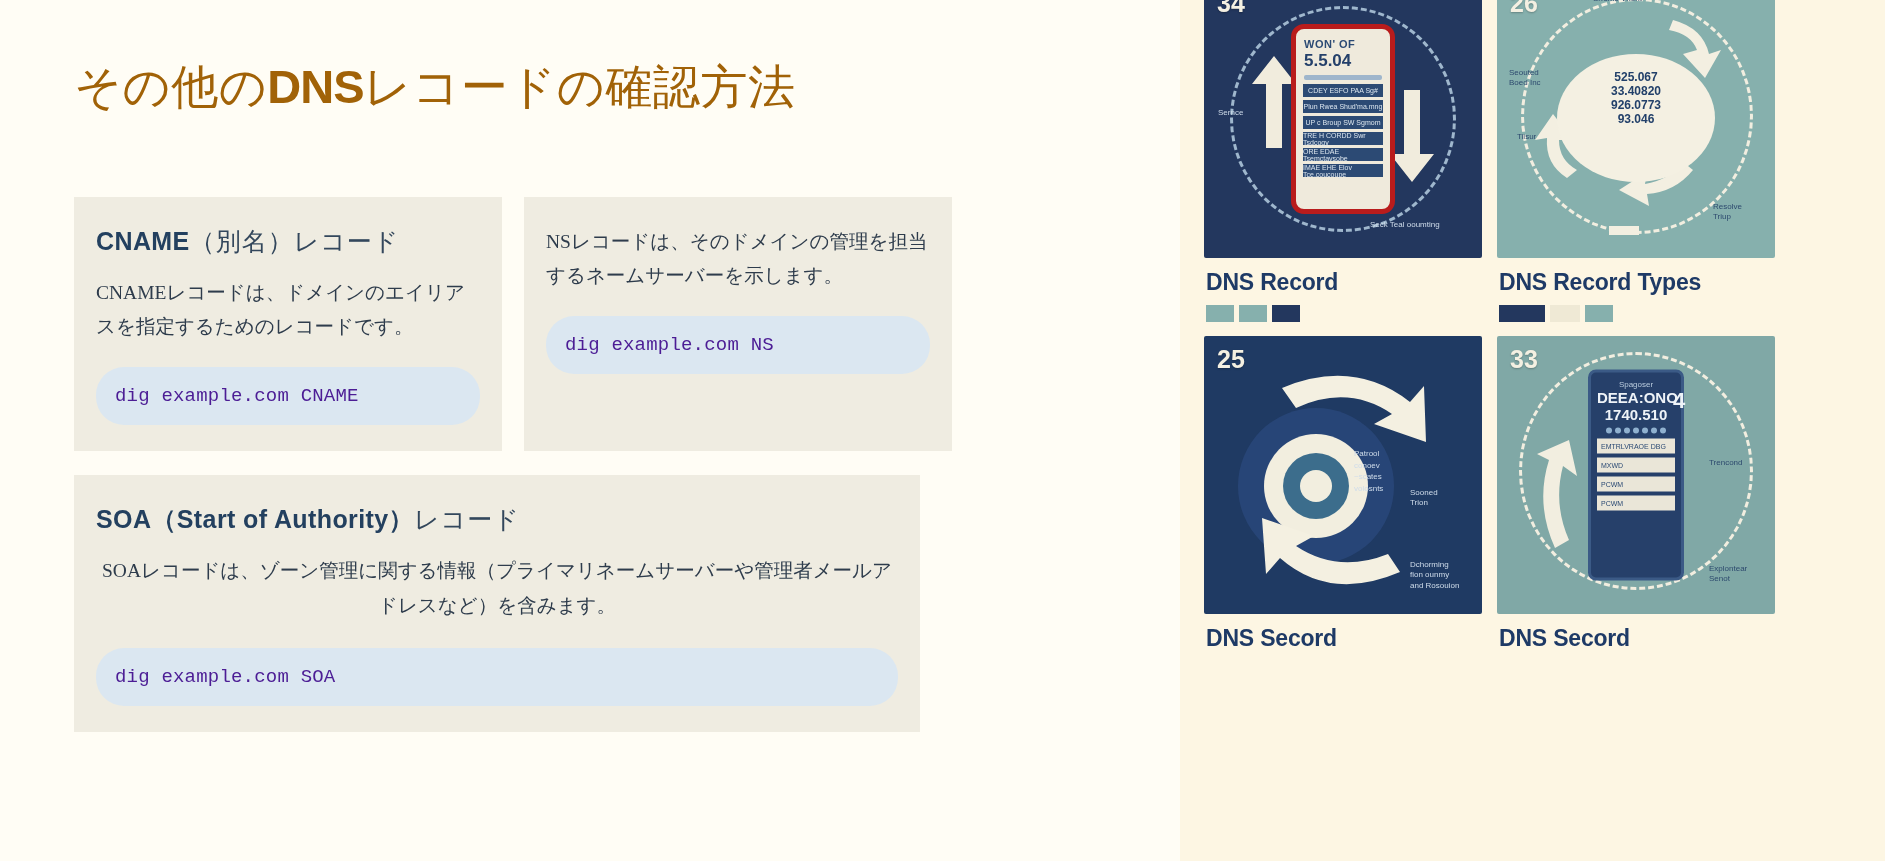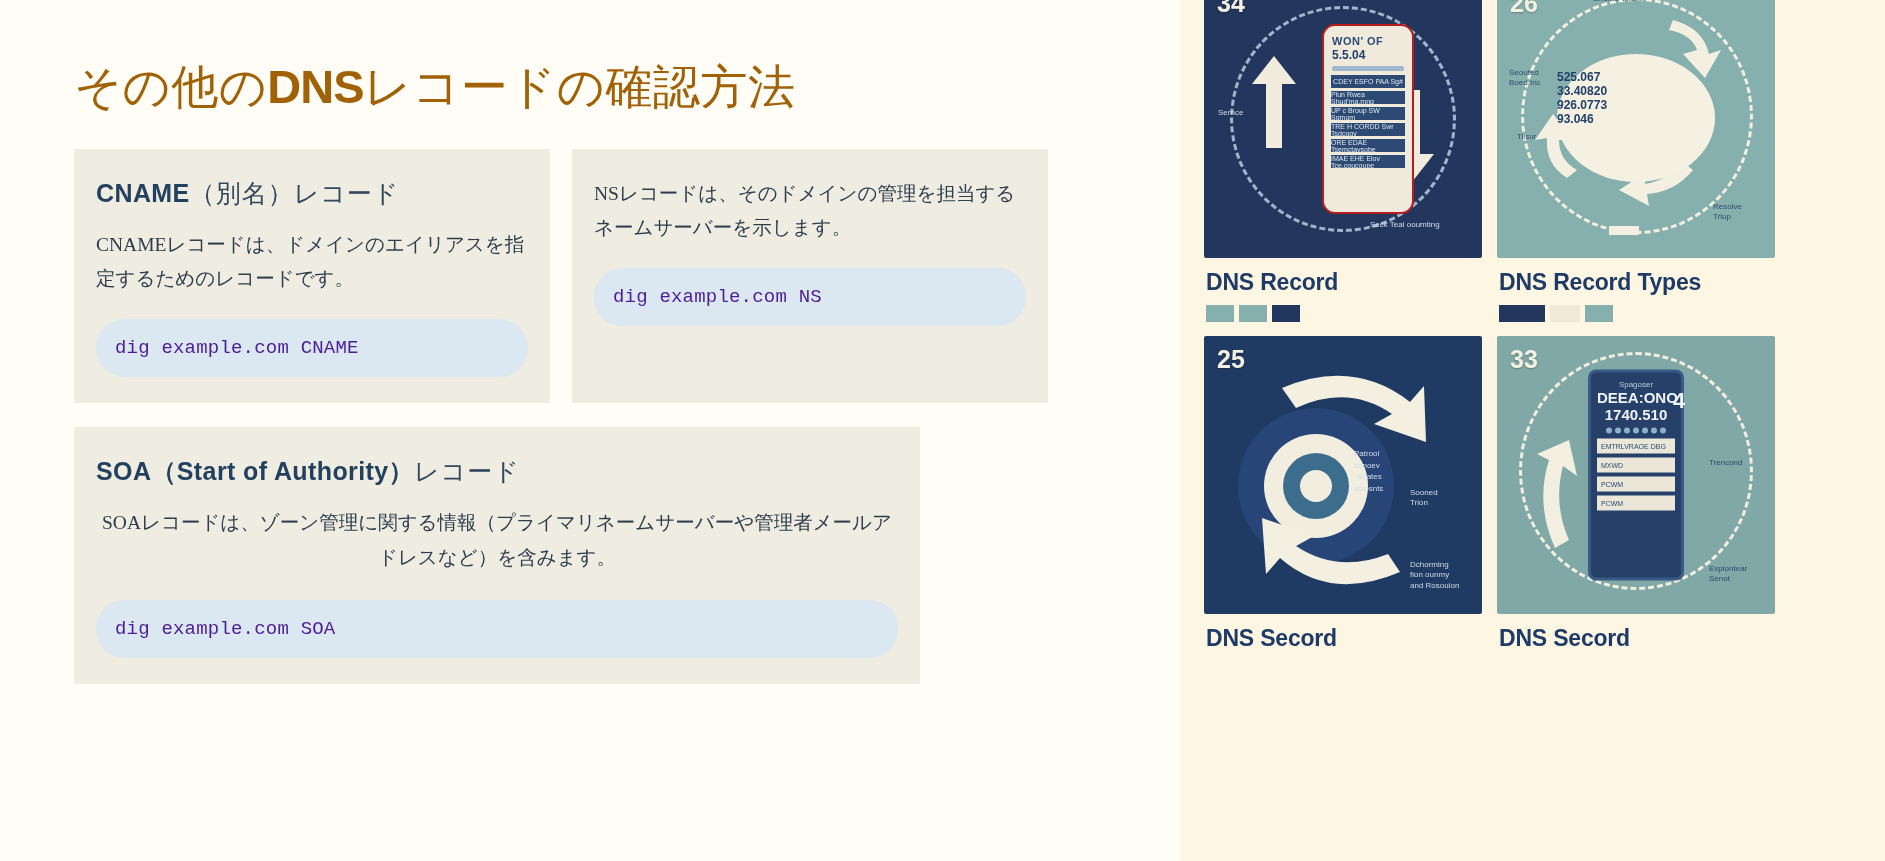--- a/index.html
+++ b/index.html
@@ -46,21 +46,21 @@
   .card-row {
     display: flex;
     gap: 22px;
     margin-bottom: 24px;
   }
 
   .card {
     background: #efece1;
     padding: 28px 22px 26px 22px;
   }
-  .card.half { width: 476px; }
+  .card.half { width: 428px; margin-top: 48px; }
   .card.full { width: 846px; }
 
   .card-title {
     font-size: 25px;
     color: #23405f;
     font-weight: 700;
     letter-spacing: 0.4px;
     margin-bottom: 18px;
     white-space: nowrap;
   }
@@ -142,28 +142,27 @@
   .swatches { display: flex; gap: 5px; margin-left: 2px; }
   .sw { width: 28px; height: 17px; }
 
   
   .art { position: absolute; inset: 0; }
 
   .phone {
     position: absolute;
     left: 50%; top: 50%;
     transform: translate(-50%,-50%);
-    width: 92px; height: 190px;
+    width: 104px; height: 190px;
     background: #efeadc;
     border-radius: 13px;
-    border: 2px solid #b91c1c;
-    margin-left: 25px;
+    border: 5px solid #b91c1c;
   }
   .phone .scr-title { font-size: 11px; color:#2b4a74; font-weight:700; padding:9px 0 0 8px; letter-spacing:.5px;}
-  .phone .scr-big { font-size: 12px; color:#24406a; font-weight:700; padding:1px 0 0 8px;}
+  .phone .scr-big { font-size: 17px; color:#24406a; font-weight:700; padding:1px 0 0 8px;}
   .phone .bar { height:5px; margin:4px 8px; background:#9fb6cc; border-radius:2px;}
   .phone .rows { margin: 4px 7px 0 7px; }
   .phone .row {
     height: 13px; margin-bottom: 3px;
     background: #2c4a74;
     font-size: 7px; color:#dce6ef;
     display:flex; align-items:center; justify-content:space-around;
   }
 
   .ring-dashed {
@@ -172,21 +171,21 @@
     border-radius: 50%;
   }
   .ring-dashed.light { border-color: #f2eee0; }
 
   .oval-white {
     position: absolute;
     background: #f4f0e2;
     border-radius: 50%;
   }
   .oval-white .ln {
-    font-size: 12px; color:#22406a; font-weight:700; text-align:left;
+    font-size: 12px; color:#22406a; font-weight:700; text-align:center;
   }
 
   .micro { position:absolute; font-size:8px; color:#cfdcea; line-height:1.3; }
   .micro.dark { color:#2d4a6e; }
 
   .srv {
     position:absolute; left:50%; top:50%;
     transform: translate(-50%,-50%);
     width: 96px; height: 211px;
     background:#26406a; border-radius:8px; border:3px solid #3b5a86;

